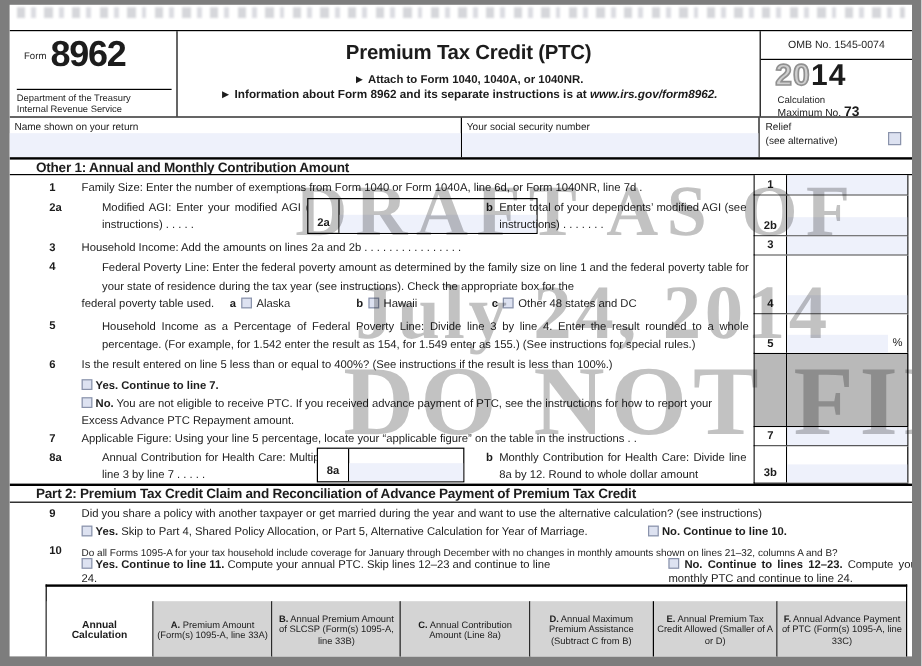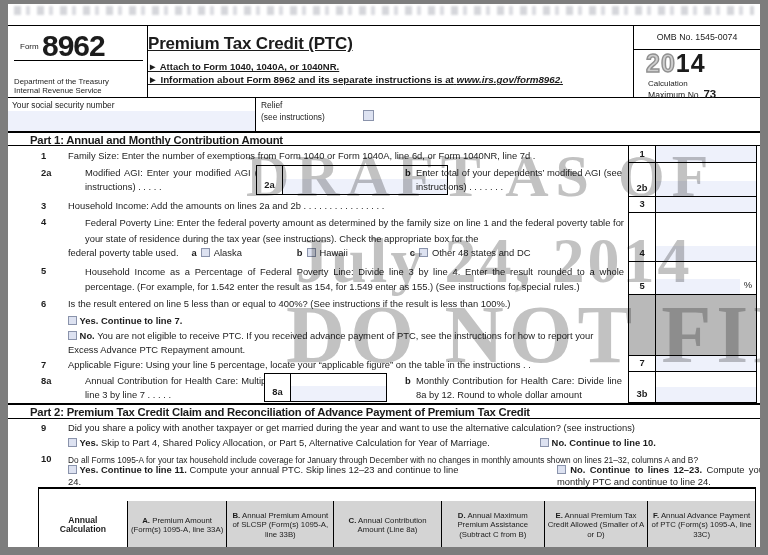--- a/index.html
+++ b/index.html
@@ -13,22 +13,22 @@
   .bleed{position:absolute; left:6px; right:6px; top:2px; height:9px; opacity:.35; filter:blur(1px);
     background:repeating-linear-gradient(90deg,#8a8d99 0 7px, transparent 7px 12px, #9a9dab 12px 16px, transparent 16px 23px);}
   .b{font-weight:bold;}
   .it{font-style:italic;}
 
   
   .hdr{position:absolute; left:0; top:21px; width:752px; height:73px; border-top:1.5px solid #000; border-bottom:1px solid #000; display:flex;}
   .hdr-left{width:140px; border-right:1px solid #000; position:relative;}
   .formword{position:absolute; left:12px; top:16px; font-size:8px;}
   .formnum{position:absolute; left:34px; top:3px; font-size:30px; font-weight:bold; letter-spacing:-1px;}
-  .dept{position:absolute; left:6px; bottom:2px; right:4px; font-size:7.8px; line-height:9px; border-top:1px solid #000; padding-top:16px;}
-  .hdr-center{flex:1; position:relative;text-decoration:underline;}
+  .dept{position:absolute; left:6px; bottom:2px; right:4px; font-size:7.8px; line-height:9px; border-top:1px solid #000; padding-top:2px;}
+  .hdr-center{flex:1; text-align:center; position:relative;}
   .title{font-size:17px; font-weight:bold; margin-top:8px; letter-spacing:-.2px;}
   .attach{font-size:9.5px; font-weight:bold; margin-top:7px;}
   .info{font-size:9.8px; font-weight:bold; margin-top:2px;}
   .hdr-right{width:127px; border-left:1px solid #000; position:relative;}
   .omb{font-size:8.8px; text-align:center; padding-top:6px; height:24px; border-bottom:1px solid #000;}
   .yearrow{padding-left:12px; margin-top:1px; line-height:24px;}
   .y20{font-size:25px; font-weight:bold; color:#cfcfcf; -webkit-text-stroke:1.4px #909090; letter-spacing:1px;}
   .y14{font-size:25px; font-weight:bold; letter-spacing:1px;}
   .attline{font-size:8px; line-height:9px; padding-left:14px;}
   .seqline{font-size:8.6px; padding-left:14px;}
@@ -122,32 +122,36 @@
       <div class="omb">OMB No. 1545-0074</div>
       <div class="yearrow">
         <span class="y20">20</span><span class="y14">14</span>
       </div>
       <div class="attline">Calculation</div>
       <div class="seqline"><span>Maximum No.</span> <span class="seqno">73</span></div>
     </div>
   </div>
 
   <div class="namerow">
+    <div class="ncell" style="width:377px">
+      <div class="nlabel">Name shown on your return</div>
+      <div class="nstrip"></div>
+    </div>
     <div class="ncell" style="width:248px">
       <div class="nlabel">Your social security number</div>
       <div class="nstrip"></div>
     </div>
     <div class="ncell" style="width:127px">
       <div class="relief-lab">Relief</div>
-      <div class="relief-lab">(see instructions)</div>
+      <div class="relief-lab">(see alternative)</div>
       <span class="cb relief-cb"></span>
     </div>
   </div>
 
-  <div class="parthdr ph1">Part 1: Annual and Monthly Contribution Amount</div>
+  <div class="parthdr ph1">Other 1: Annual and Monthly Contribution Amount</div>
 
   <div class="rows">
 
     <div class="frow" style="height:17px">
       <span class="lnum">1</span>
       <span class="ltext">Family Size: Enter the number of exemptions from Form 1040 or Form 1040A, line 6d, or Form 1040NR, line 7d .</span>
       <div class="rcol">
         <div class="nbox">1</div>
         <div class="ibox">
               <div class="fill full"></div>

